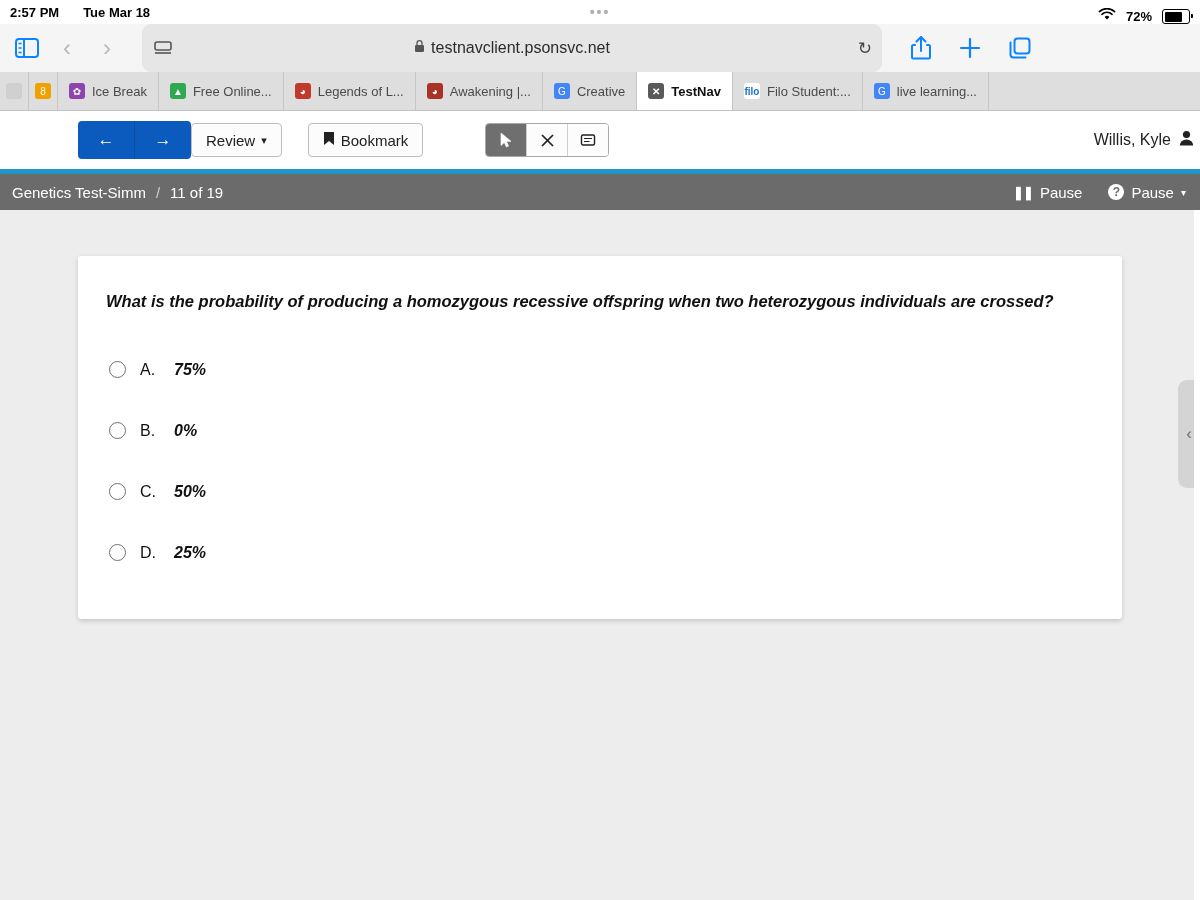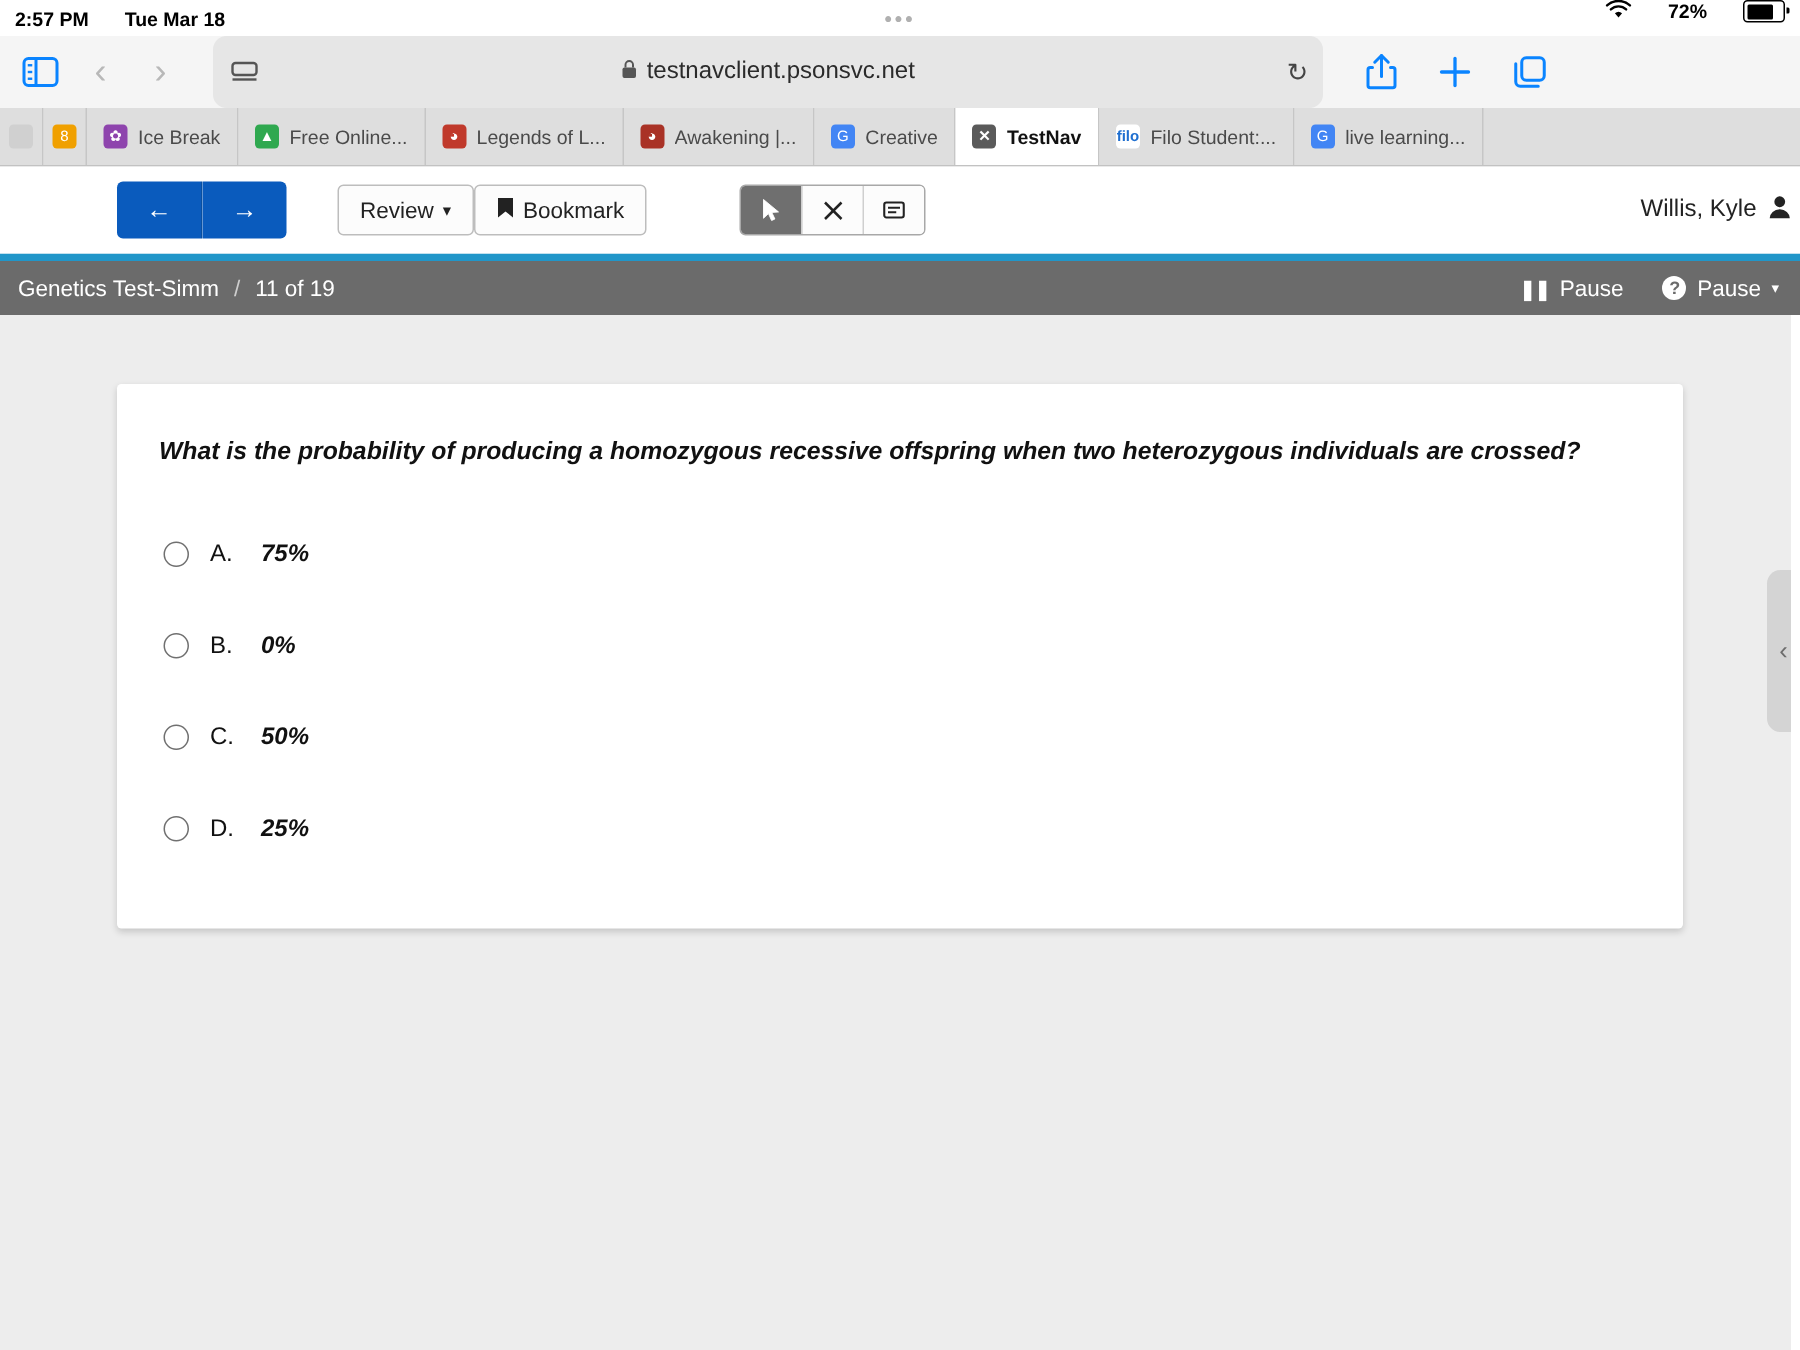--- a/index.html
+++ b/index.html
@@ -27,22 +27,22 @@
     color: #000;
     position: relative;
   }
   .status-left { display: flex; align-items: center; gap: 24px; }
   .status-right {
     position: absolute;
     right: 10px;
     top: 0;
     height: 24px;
     display: flex;
-    align-items: flex-start;
-    gap: 24px;
+    align-items: flex-end;
+    gap: 10px;
     font-size: 13px;
     font-weight: bold;
   }
   .status-dots {
     position: absolute;
     left: 50%;
     transform: translateX(-50%);
     top: 4px;
     color: #b0b0b0;
     font-size: 14px;
@@ -211,22 +211,22 @@
     background: #fcfcfc;
     display: flex;
     align-items: center;
     justify-content: center;
     gap: 6px;
     font-size: 15px;
     color: #222;
     padding: 0 14px;
     cursor: pointer;
   }
-  .review-btn { margin-left: 34px; }
-  .bookmark-btn { }
+  .review-btn { }
+  .bookmark-btn { margin-left: 26px; }
   .tool-group {
     display: flex;
     margin-left: 62px;
     border-radius: 4px;
     overflow: hidden;
     border: 1px solid #a8a8a8;
   }
   .tool-btn {
     width: 40px;
     height: 32px;

